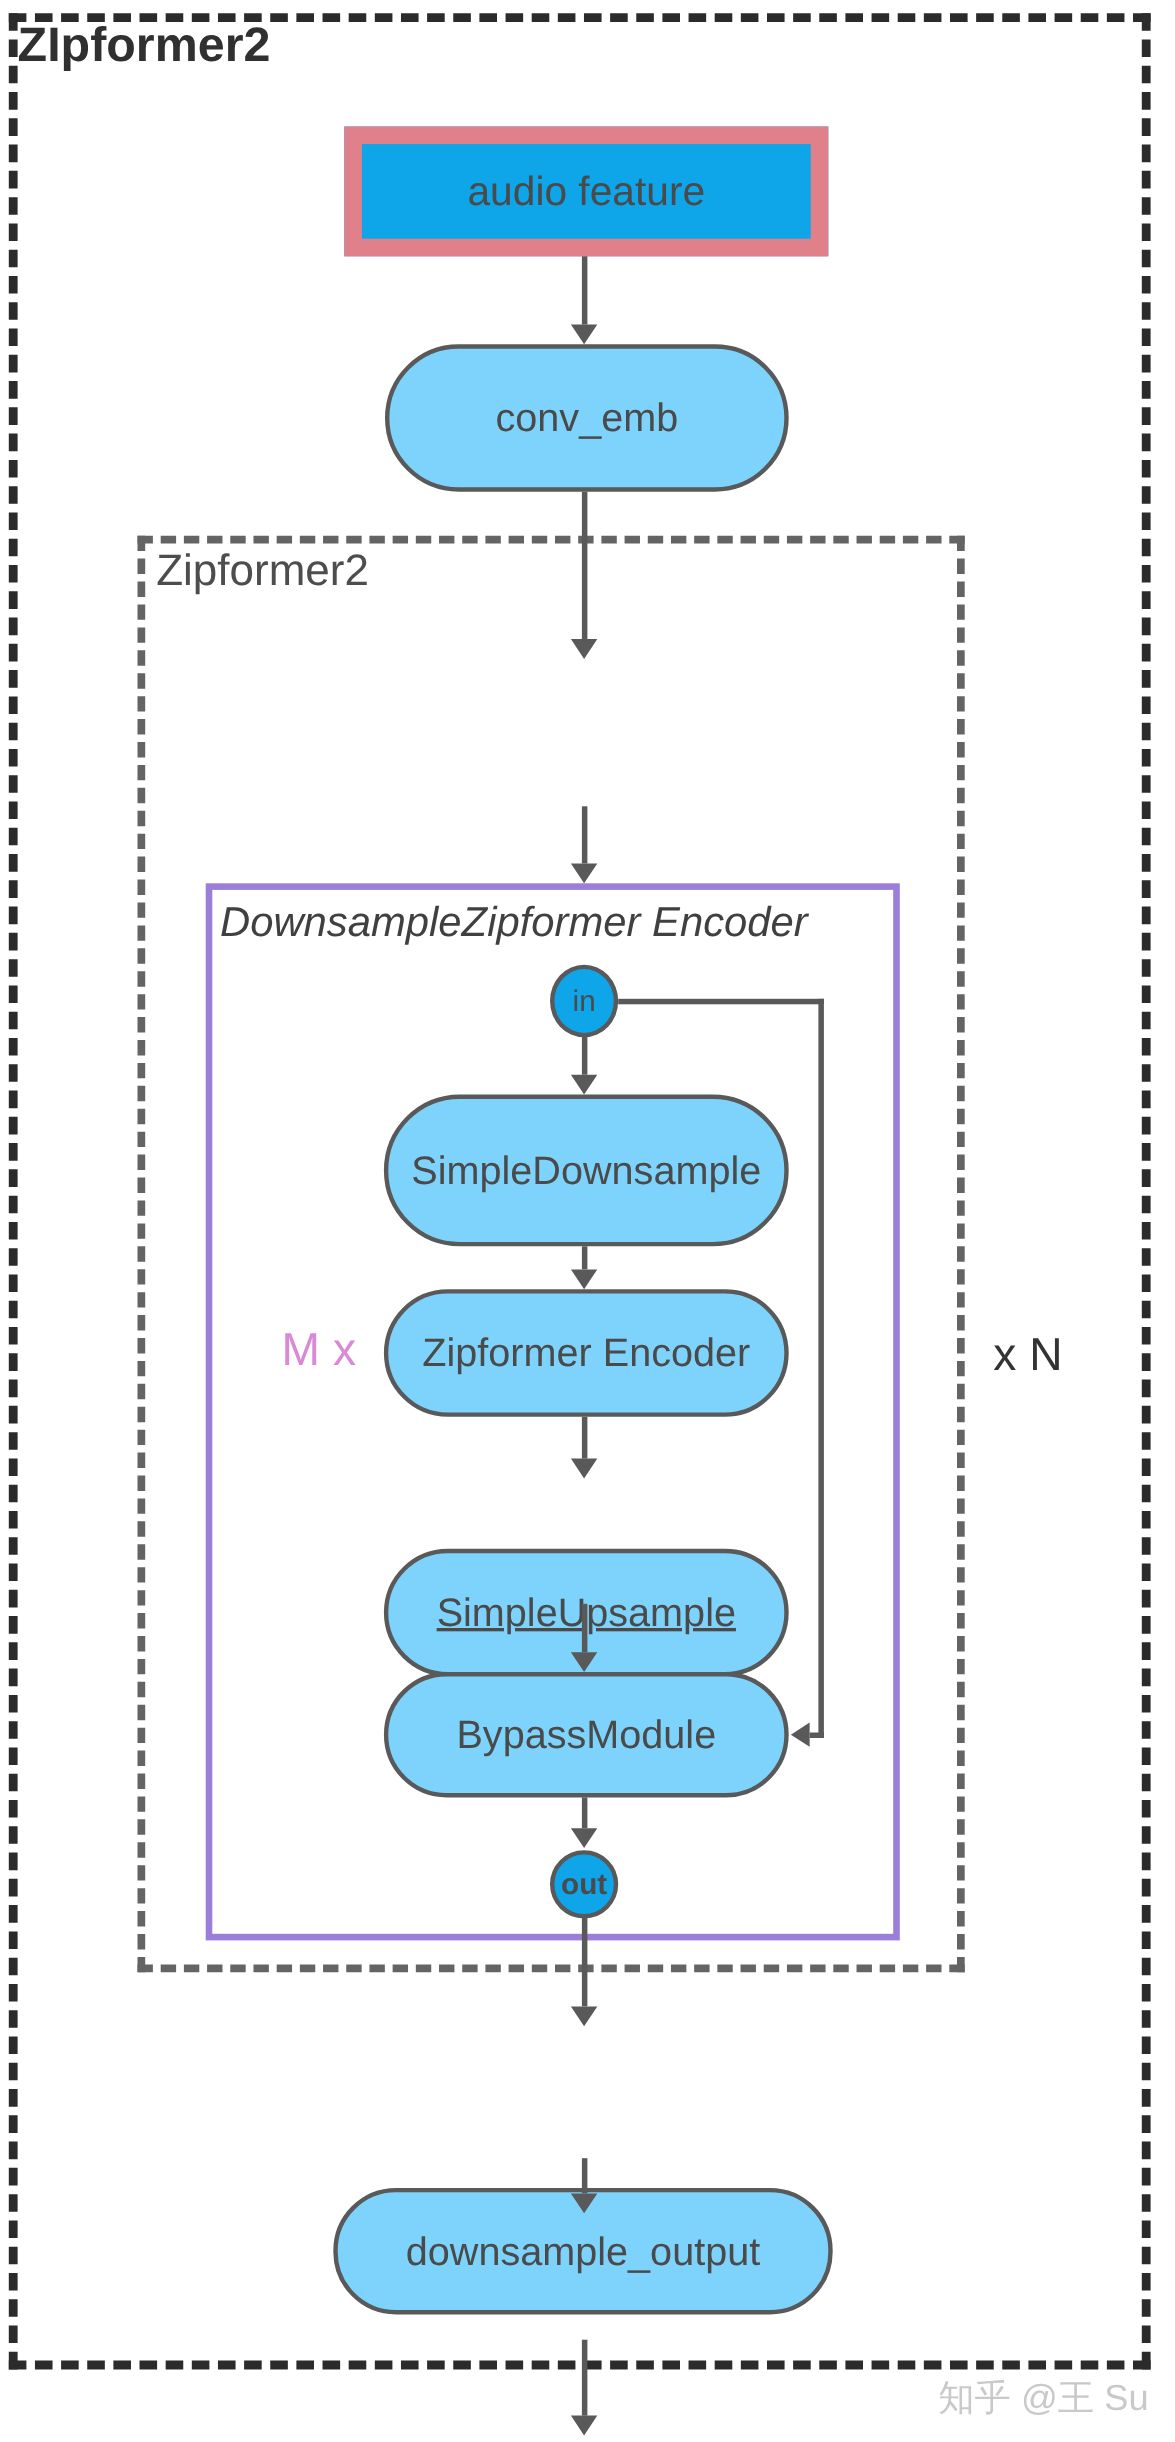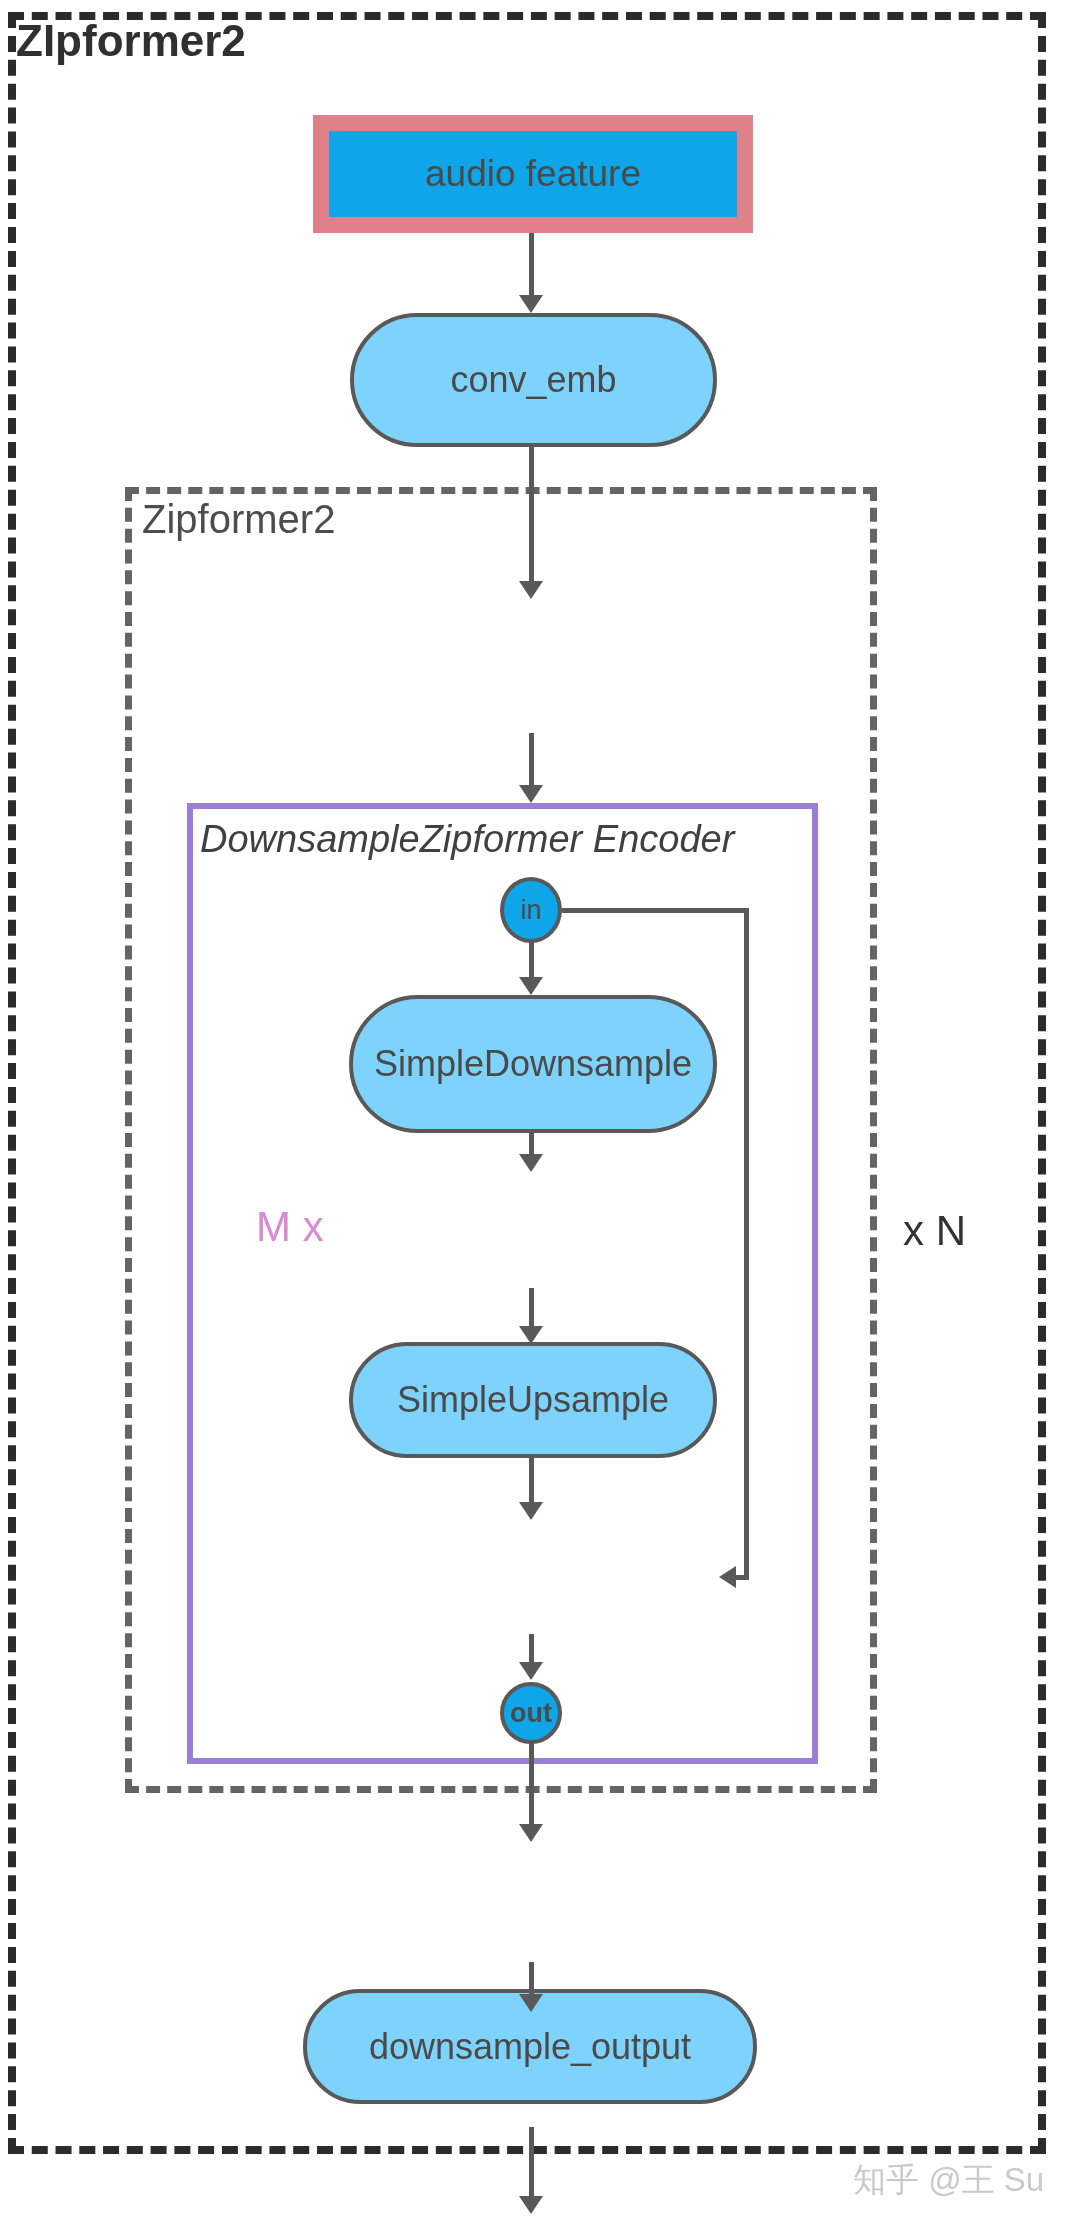--- a/index.html
+++ b/index.html
@@ -112,29 +112,31 @@
   <div class="vline" style="left:529px;top:941px;height:36px;"></div>
   <div class="ah-down" style="left:519px;top:977px;"></div>
 
   <div class="pill" style="left:349px;top:995px;width:360px;height:130px;border-radius:69px;">SimpleDownsample</div>
 
   <div class="vline" style="left:529px;top:1133px;height:21px;"></div>
   <div class="ah-down" style="left:519px;top:1154px;"></div>
 
   <div class="mx-note" style="left:256px;top:1203px;">M x</div>
 
+  <div class="pill" style="left:349px;top:1172px;width:360px;height:108px;border-radius:58px;">Zipformer Encoder</div>
 
   <div class="vline" style="left:529px;top:1288px;height:38px;"></div>
   <div class="ah-down" style="left:519px;top:1326px;"></div>
 
-  <div class="pill" style="left:349px;top:1342px;width:360px;height:108px;border-radius:58px;">SimpleUpsample</div>
+  <div class="pill" style="left:349px;top:1408px;width:360px;height:108px;border-radius:58px;text-decoration:underline;">SimpleUpsample</div>
 
   <div class="vline" style="left:529px;top:1458px;height:44px;"></div>
   <div class="ah-down" style="left:519px;top:1502px;"></div>
 
+  <div class="pill" style="left:349px;top:1520px;width:360px;height:106px;border-radius:57px;">BypassModule</div>
 
   <div class="vline" style="left:529px;top:1634px;height:28px;"></div>
   <div class="ah-down" style="left:519px;top:1662px;"></div>
 
   <div class="port" style="left:500px;top:1682px;width:54px;height:54px;font-weight:bold;">out</div>
 
   <div class="vline" style="left:529px;top:1740px;height:84px;"></div>
   <div class="ah-down" style="left:519px;top:1824px;"></div>
 
 

